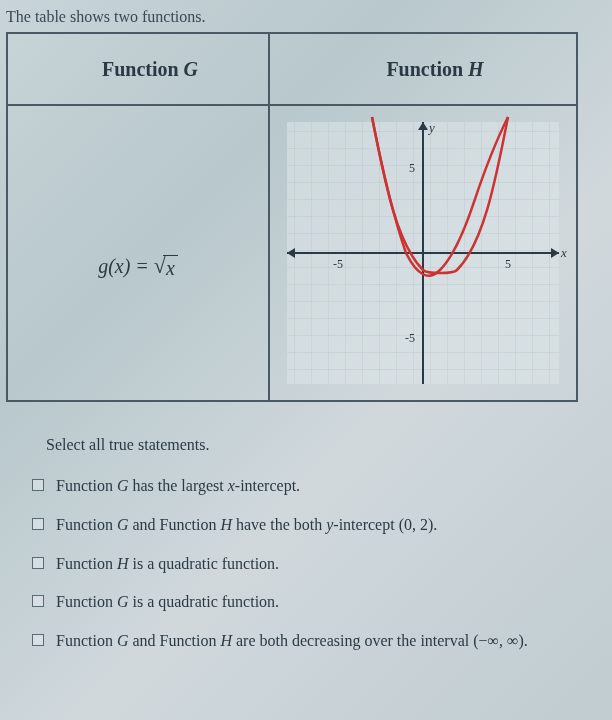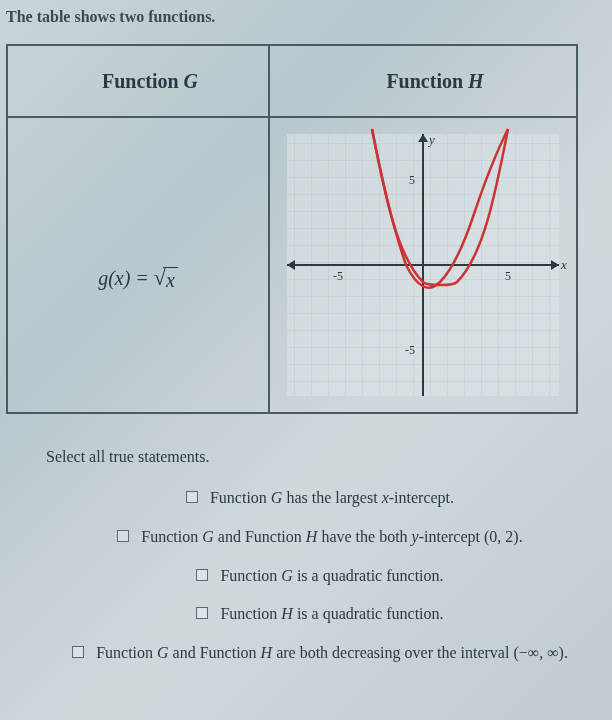--- a/index.html
+++ b/index.html
@@ -9,23 +9,22 @@
       font-family: 'Times New Roman', serif;
       background: linear-gradient(135deg, #c8d4d8 0%, #b8c8cc 30%, #d0d8dc 60%, #c0ccd0 100%);
       padding: 8px 4px;
       color: #2a3a44;
       position: relative;
       overflow: hidden;
     }
     .prompt-text {
       font-size: 16px;
       color: #3a4a54;
-      margin-bottom: 18px;
+      margin-bottom: 6px;
       padding-left: 2px;
-      font-weight: bold;
     }
     .func-table {
       border-collapse: collapse;
       width: 572px;
       margin-left: 2px;
       border: 2px solid #4a5a64;
     }
     .func-table td {
       border: 2px solid #4a5a64;
       vertical-align: middle;
@@ -75,21 +74,20 @@
       margin-top: 22px;
       padding-left: 28px;
     }
     .option-row {
       display: flex;
       align-items: flex-start;
       margin-bottom: 18px;
       font-size: 16px;
       color: #2a3a44;
       line-height: 1.3;
-      justify-content: center;
     }
     .checkbox {
       width: 12px;
       height: 12px;
       border: 1.5px solid #5a6a74;
       margin-right: 12px;
       margin-top: 3px;
       flex-shrink: 0;
       background: rgba(255,255,255,0.3);
     }
@@ -160,27 +158,27 @@
   </div>
   <div class="option-row">
     <div class="checkbox"></div>
     <div>
       <span>Function </span><span class="italic">G</span><span> and Function </span><span class="italic">H</span><span> have the both </span><span class="italic">y</span><span>-intercept </span><span class="math">(0, 2)</span><span>.</span>
     </div>
   </div>
   <div class="option-row">
     <div class="checkbox"></div>
     <div>
-      <span>Function </span><span class="italic">G</span><span> is a quadratic function.</span>
+      <span>Function </span><span class="italic">H</span><span> is a quadratic function.</span>
     </div>
   </div>
   <div class="option-row">
     <div class="checkbox"></div>
     <div>
-      <span>Function </span><span class="italic">H</span><span> is a quadratic function.</span>
+      <span>Function </span><span class="italic">G</span><span> is a quadratic function.</span>
     </div>
   </div>
   <div class="option-row">
     <div class="checkbox"></div>
     <div>
       <span>Function </span><span class="italic">G</span><span> and Function </span><span class="italic">H</span><span> are both decreasing over the interval </span><span class="math">(−∞, ∞)</span><span>.</span>
     </div>
   </div>
 </div>
 

